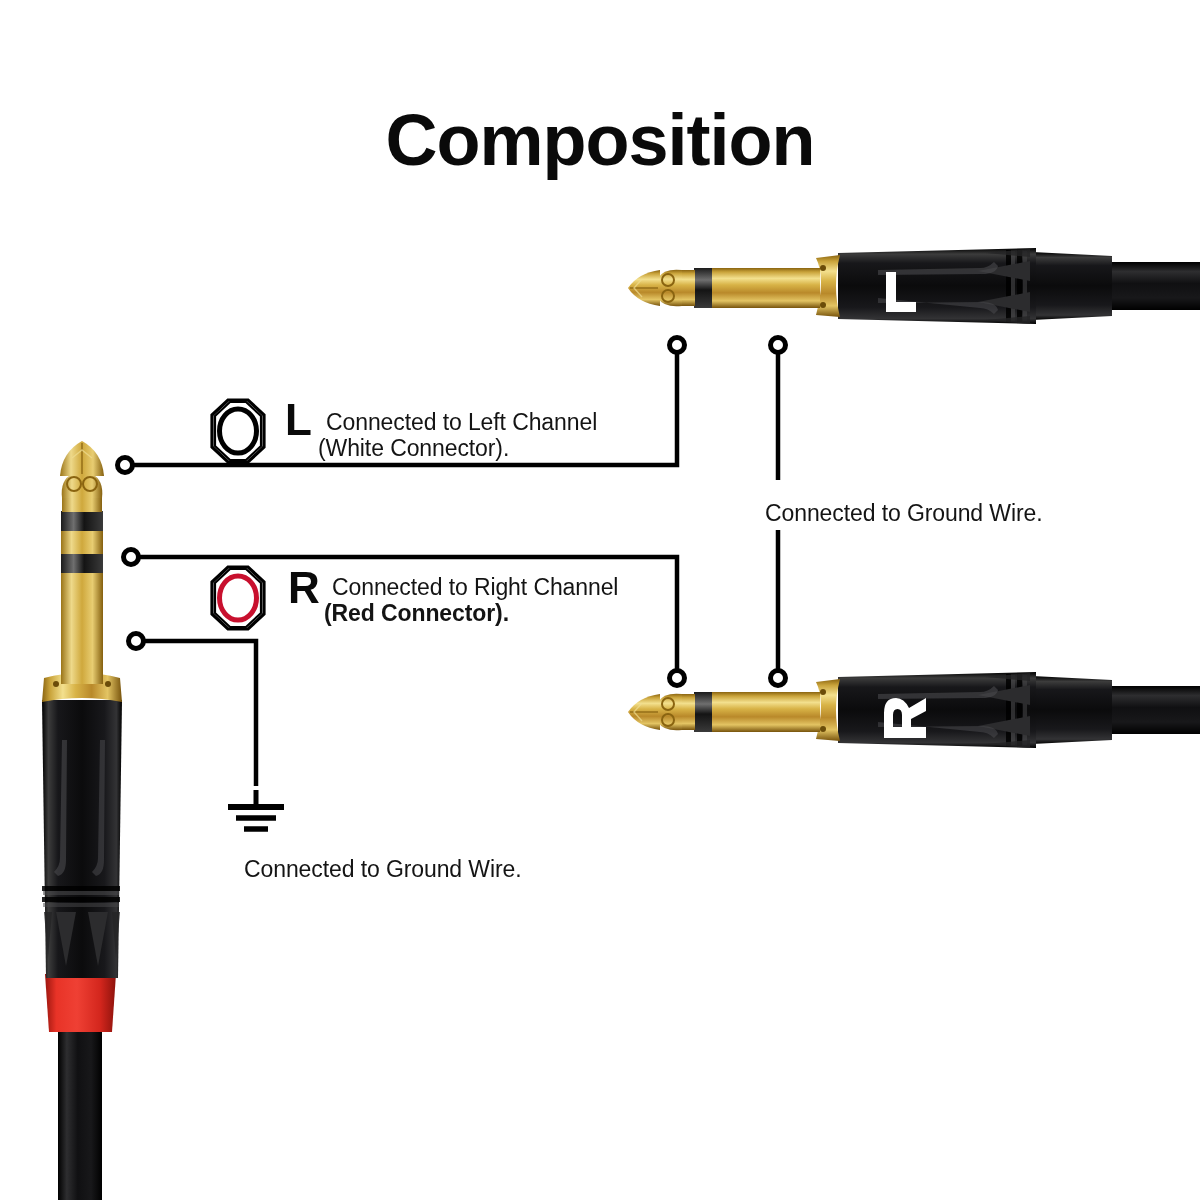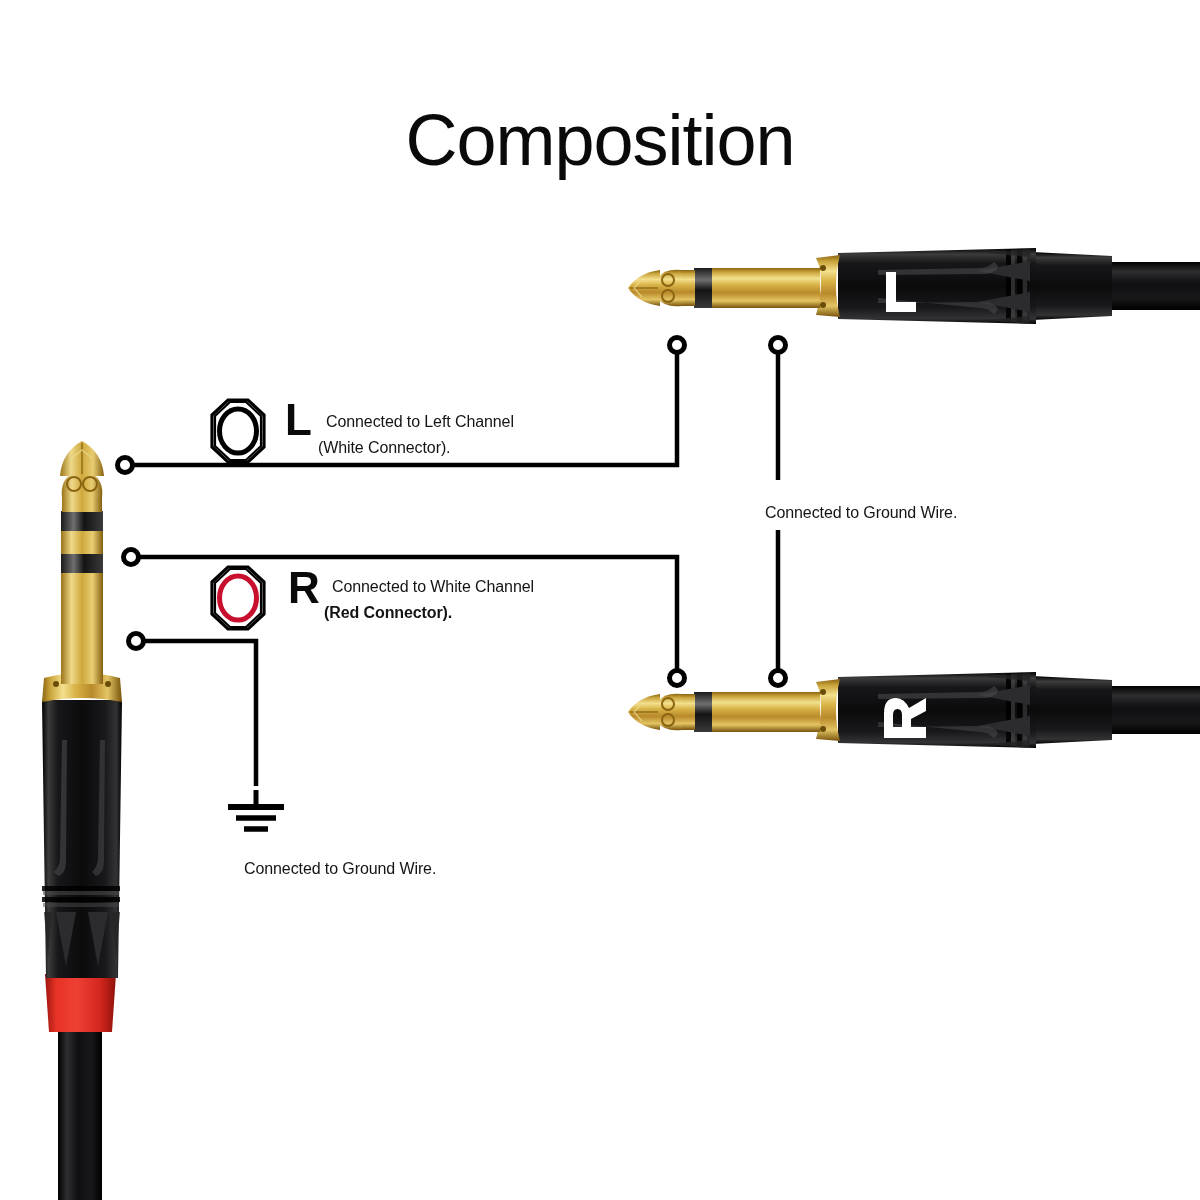--- a/index.html
+++ b/index.html
@@ -20,39 +20,39 @@
   }
 
   
   #page-title {
     position: absolute;
     left: 0;
     top: 104px;
     width: 1200px;
     text-align: center;
     font-size: 72px;
-    font-weight: normal;
+    font-weight: bold;
     letter-spacing: -1px;
     color: #0a0a0a;
     line-height: 1;
   }
 
   
   .layer {
     position: absolute;
     left: 0;
     top: 0;
     width: 1200px;
     height: 1200px;
   }
 
   
   .callout-text {
     position: absolute;
-    font-size: 16px;
+    font-size: 23px;
     color: #141414;
     line-height: 26px;
     white-space: nowrap;
     letter-spacing: -0.1px;
   }
   .bigletter {
     position: absolute;
     font-size: 44px;
     font-weight: bold;
     color: #0a0a0a;
@@ -341,19 +341,19 @@
       <path d="M236 818 L276 818" stroke-width="5.5"></path>
       <path d="M244 829 L268 829" stroke-width="5.5"></path>
     </g>
   </svg>
 
   <div class="bigletter" id="letter-L">L</div>
   <div class="callout-text" id="label-left-line1">Connected to Left Channel</div>
   <div class="callout-text" id="label-left-line2">(White Connector).</div>
 
   <div class="bigletter" id="letter-R">R</div>
-  <div class="callout-text" id="label-right-line1">Connected to White Channel</div>
+  <div class="callout-text" id="label-right-line1">Connected to Right Channel</div>
   <div class="callout-text" id="label-right-line2">(Red Connector).</div>
 
   <div class="callout-text" id="label-ground-left">Connected to Ground Wire.</div>
   <div class="callout-text" id="label-ground-right">Connected to Ground Wire.</div>
 
 </div>
 
 </body></html>

